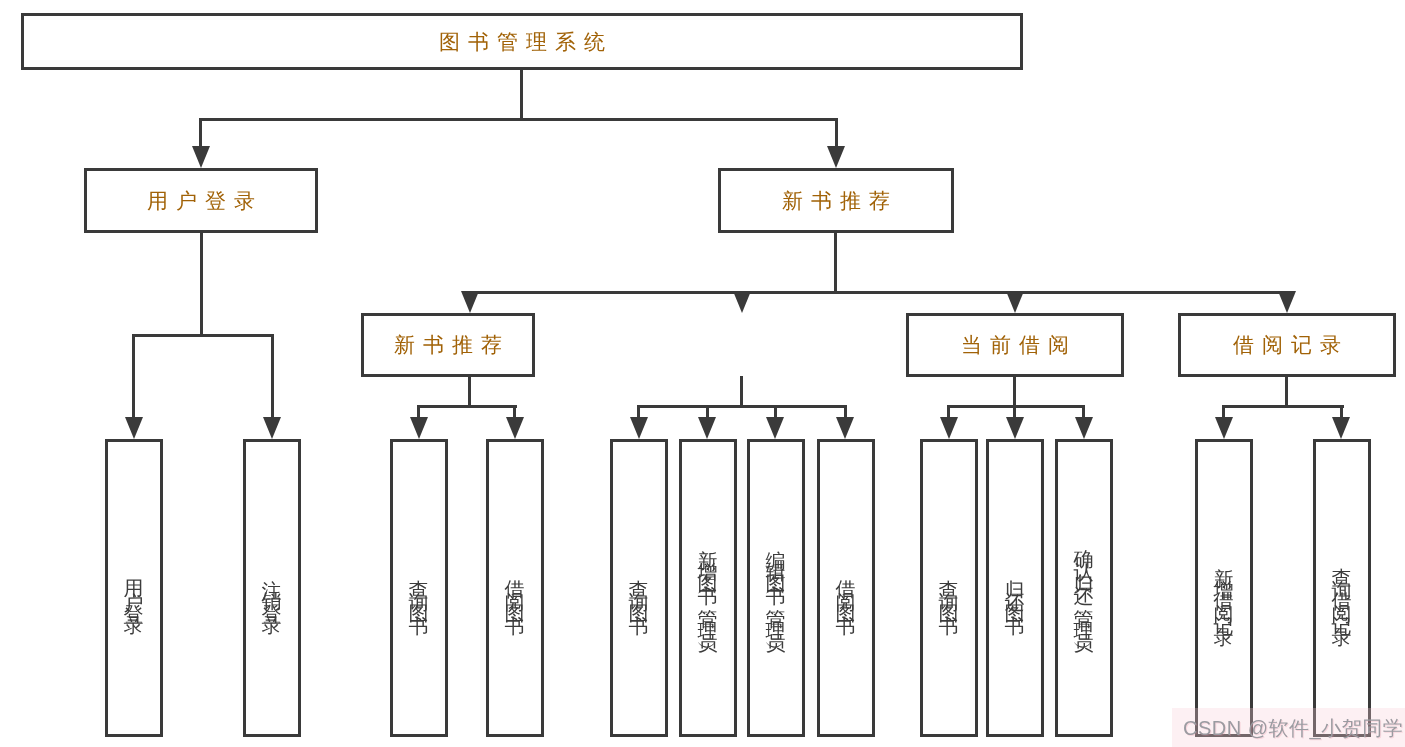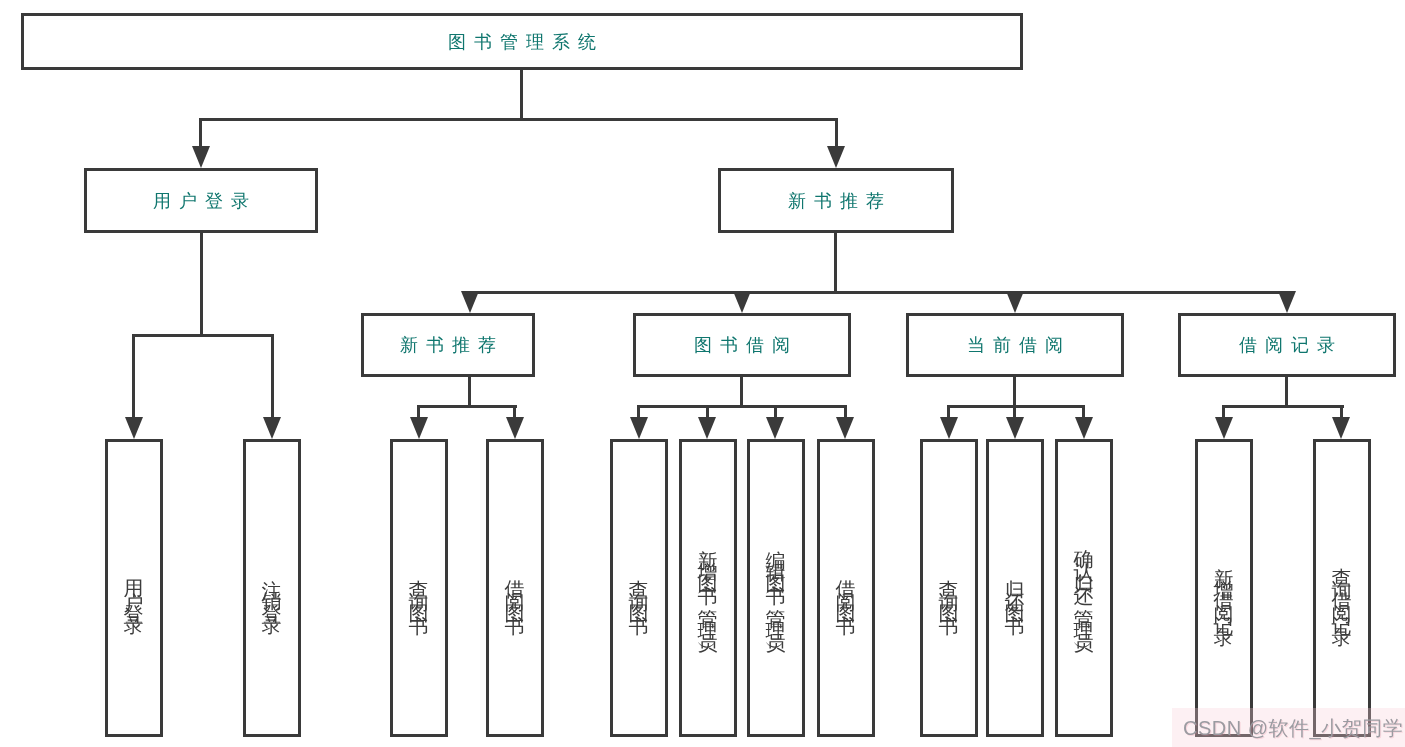--- a/index.html
+++ b/index.html
@@ -5,21 +5,21 @@
   html,body{margin:0;padding:0;background:#fff;}
   body{font-family:"Liberation Sans","DejaVu Sans",sans-serif;}
   #canvas{position:relative;width:1405px;height:747px;background:#ffffff;overflow:hidden;}
 
   
   .hbox{
     position:absolute;box-sizing:border-box;background:#ffffff;
     border:3px solid #3a3a3a;display:flex;align-items:center;justify-content:center;
   }
   .hbox span{
-    font-size:18px;letter-spacing:8px;text-indent:8px;color:#0f766e;white-space:nowrap;
+    font-size:21px;letter-spacing:8px;text-indent:8px;color:#a16207;white-space:nowrap;
   }
 
   
   .vbox{
     position:absolute;box-sizing:border-box;background:#ffffff;
     border:3px solid #3a3a3a;width:58px;height:298px;top:439px;
     display:flex;align-items:center;justify-content:center;
   }
   .vbox span{
     writing-mode:vertical-rl;text-orientation:mixed;
@@ -114,23 +114,20 @@
   <div class="hbox" style="left:84px;top:168px;width:234px;height:65px">
     <span>用户登录</span>
   </div>
   <div class="hbox" style="left:718px;top:168px;width:236px;height:65px">
     <span>新书推荐</span>
   </div>
 
   <div class="hbox" style="left:361px;top:313px;width:174px;height:64px">
     <span>新书推荐</span>
   </div>
-  <div class="hbox" style="left:633px;top:313px;width:218px;height:64px">
-    <span>图书借阅</span>
-  </div>
   <div class="hbox" style="left:906px;top:313px;width:218px;height:64px">
     <span>当前借阅</span>
   </div>
   <div class="hbox" style="left:1178px;top:313px;width:218px;height:64px">
     <span>借阅记录</span>
   </div>
 
   <div class="vbox" style="left:105px">
     <span>用户登录</span>
   </div>

